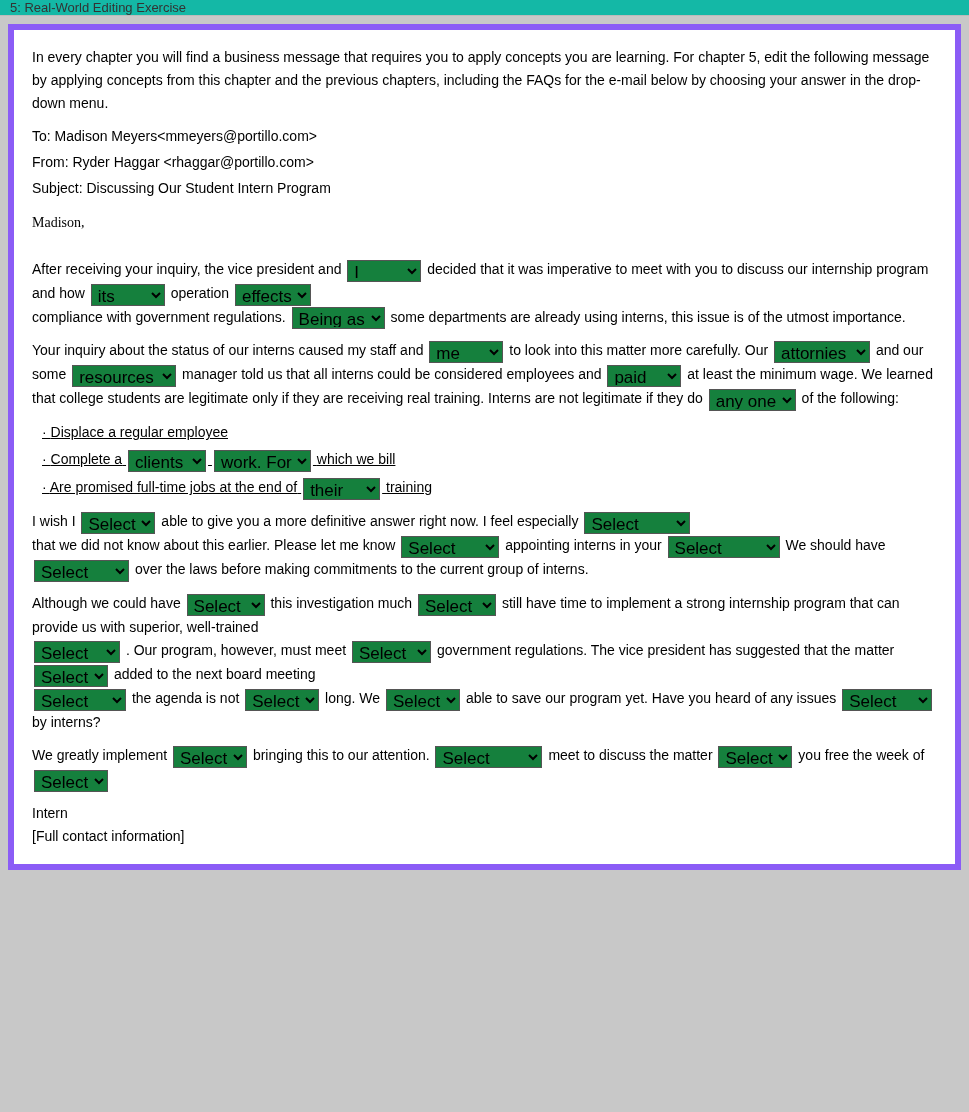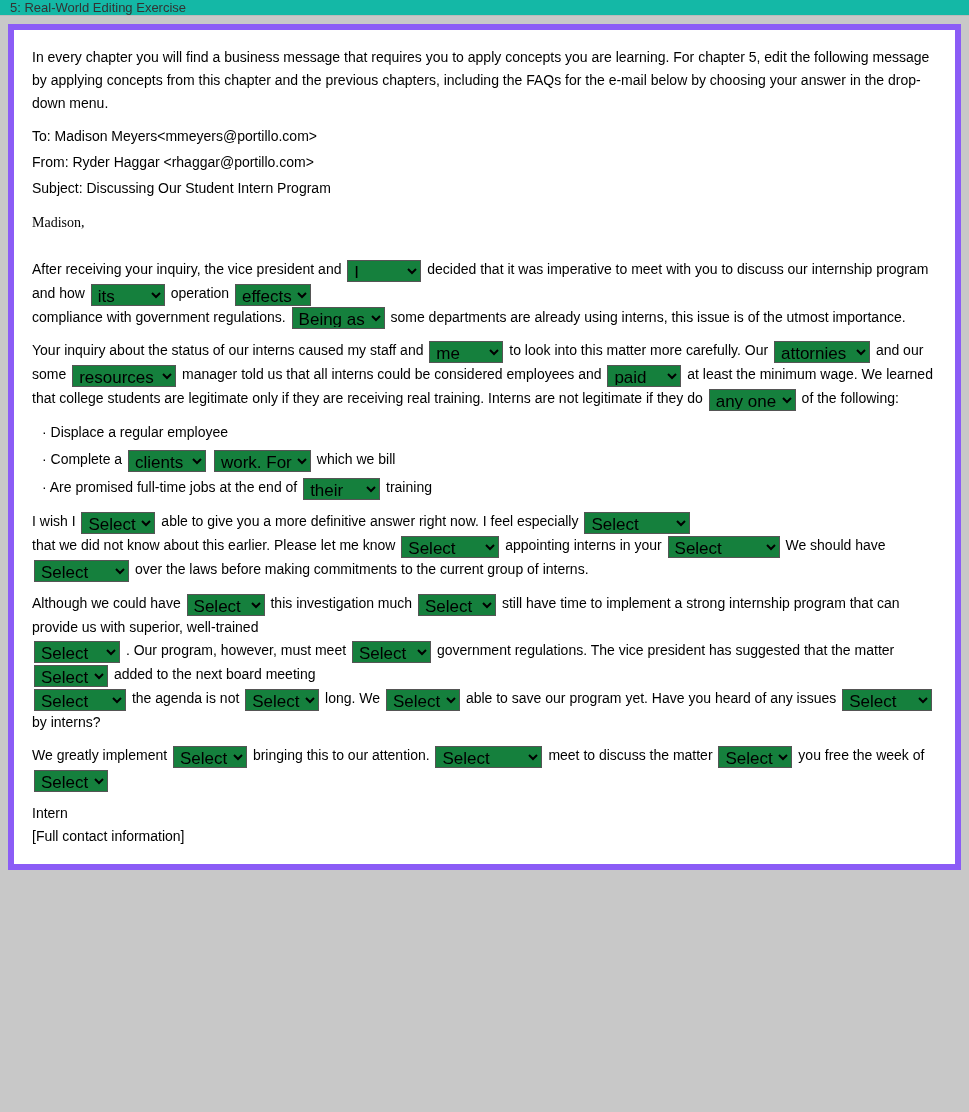--- a/index.html
+++ b/index.html
@@ -43,20 +43,21 @@
       border: 1px solid #555;
       background: #15803d;
       height: 22px;
       vertical-align: middle;
       cursor: pointer;
     }
     .bullet-list {
       list-style: none;
       padding-left: 10px;
       margin-bottom: 10px;
+      text-decoration: underline;
     }
     .bullet-list li {
       margin-bottom: 4px;
     }
     .bullet-list li::before {
       content: "· ";
     }
     .greeting {
       margin-bottom: 24px;
       font-family: Liberation Serif, serif;

